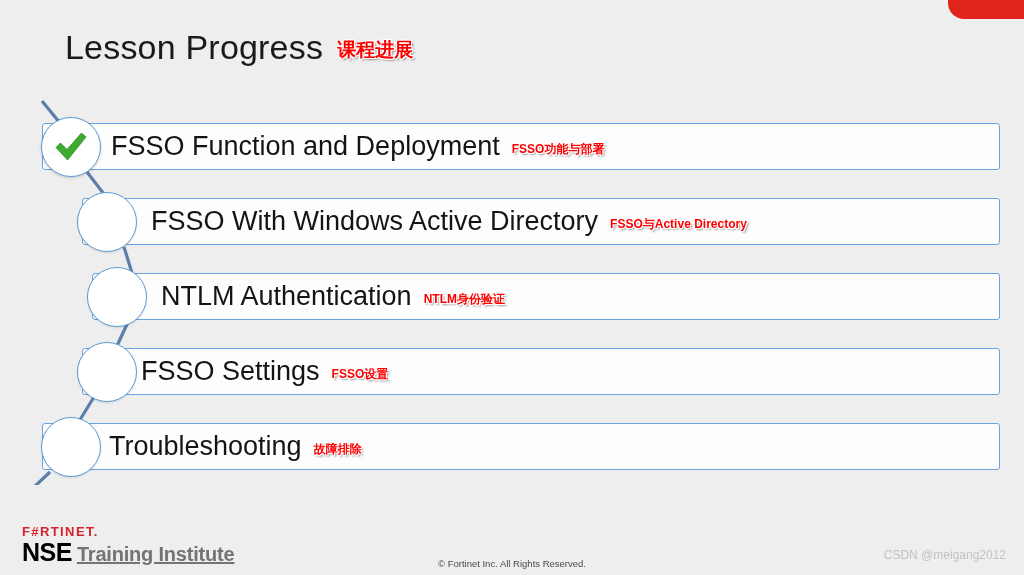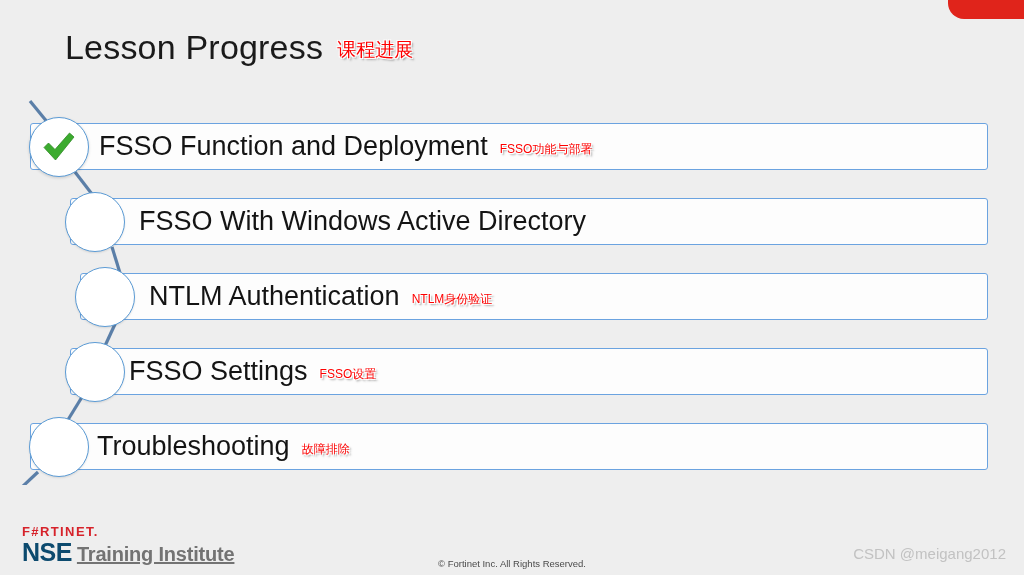--- a/index.html
+++ b/index.html
@@ -38,35 +38,35 @@
   #title-en {
     font-size: 34px;
     color: #1a1a1a;
     letter-spacing: 0.2px;
     font-weight: 400;
     white-space: nowrap;
     margin-left: 32px;
   }
   .cn {
     color: #fe0000;
-    font-weight: normal;
+    font-weight: bold;
     white-space: nowrap;
     text-shadow:
        1px 1px 0 #ffffff,
       -1px 1px 0 #ffffff,
        1px -1px 0 #ffffff,
       -1px -1px 0 #ffffff,
        2px 2px 2px rgba(90,90,90,0.65);
   }
   #title-cn { font-size: 19px; position: relative; top: -3px; }
 
   
   #diagram {
     position: absolute;
-    left: 0;
+    left: 12px;
     top: 95px;
     width: 860px;
     height: 390px;
   }
   #connector-svg {
     position: absolute;
     left: 0;
     top: 0;
     width: 1024px;
     height: 390px;
@@ -131,21 +131,21 @@
     margin-bottom: 2px;
   }
   #nse-line {
     display: flex;
     align-items: baseline;
     gap: 5px;
   }
   #nse-mark {
     font-size: 25px;
     font-weight: bold;
-    color: #0c4a6e;
+    color: #000000;
     letter-spacing: -0.5px;
   }
   #nse-text {
     font-size: 20px;
     font-weight: bold;
     color: #737373;
     letter-spacing: -0.2px;
     text-decoration: underline;
   }
   #copyright {
@@ -154,21 +154,21 @@
     right: 0;
     bottom: 6px;
     text-align: center;
     font-size: 9.5px;
     color: #4a4a4a;
   }
   #watermark {
     position: absolute;
     right: 18px;
     bottom: 13px;
-    font-size: 15px;
+    font-size: 12px;
     color: #c2c2c2;
   }
 </style>
 </head>
 <body>
 
 <div id="top-accent"></div>
 
 <div id="title-row">
   <span id="title-en">Lesson Progress</span>
@@ -196,20 +196,21 @@
   </div>
   <div class="node done" style="left:29px; top:22px;">
     <svg class="check-glyph" viewBox="0 0 40 40">
       <path d="M5 20.5 L9.5 16 L16 22.5 L30.5 6 L35 10 L16.5 33 Z" fill="#3cab2f" stroke="#2f8a25" stroke-width="0.8"></path>
     </svg>
   </div>
 
   <div class="step-row" style="left:70px; top:103px; width:918px; padding-left:68px;">
     <div class="step-texts">
       <span class="step-en">FSSO With Windows Active Directory</span>
+      <span class="step-cn cn">FSSO与Active Directory</span>
     </div>
   </div>
   <div class="node" style="left:65px; top:97px;">
     <span></span>
   </div>
 
   <div class="step-row" style="left:80px; top:178px; width:908px; padding-left:68px;">
     <div class="step-texts">
       <span class="step-en">NTLM Authentication</span>
       <span class="step-cn cn">NTLM身份验证</span>

